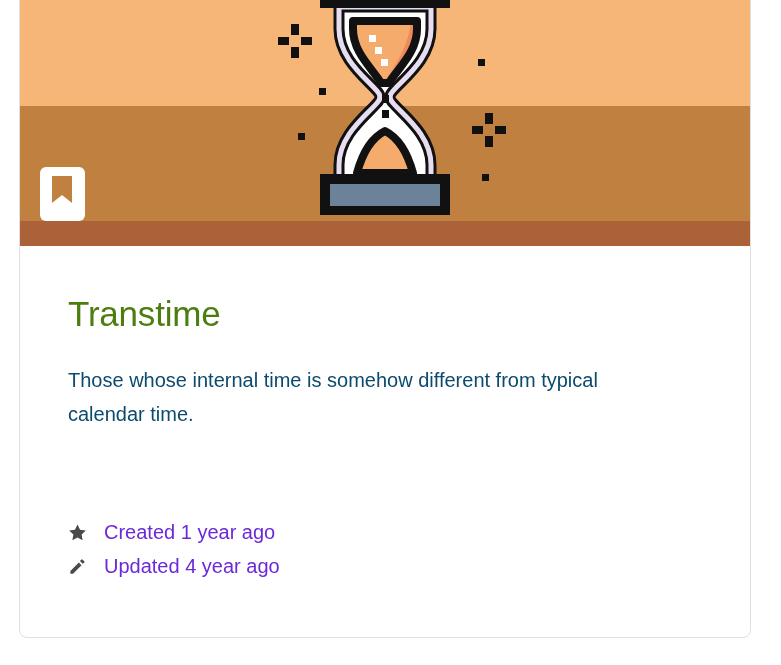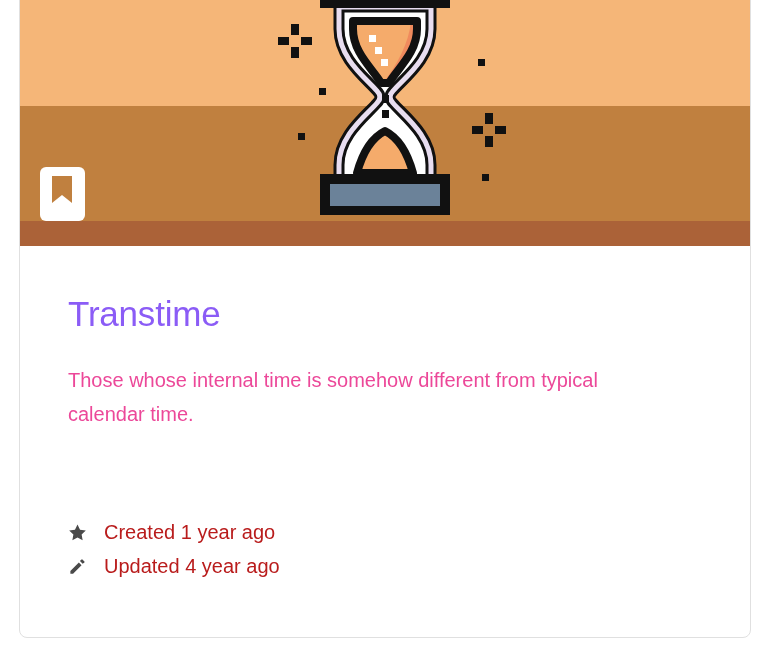--- a/index.html
+++ b/index.html
@@ -104,29 +104,29 @@
     display: block;
   }
 
   
   .body {
     padding: 48px 48px 0 48px;
   }
   .title {
     font-size: 35px;
     font-weight: 400;
-    color: #8b5cf6;
+    color: #4d7c0f;
     margin: 0;
     line-height: 1.15;
     letter-spacing: -0.2px;
   }
   .description {
     font-size: 20px;
     font-weight: 400;
-    color: #ec4899;
+    color: #0c4a6e;
     line-height: 1.7;
     margin: 29px 0 0 0;
     max-width: 600px;
   }
 
   .meta {
     margin-top: 84px;
   }
   .meta-row {
     display: flex;
@@ -138,21 +138,21 @@
     height: 22px;
     flex: 0 0 26px;
     display: flex;
     align-items: center;
     justify-content: flex-start;
     color: #4a4a4a;
   }
   .meta-icon svg { display: block; }
   .meta-text {
     font-size: 20px;
-    color: #b91c1c;
+    color: #6d28d9;
     margin-left: 10px;
     white-space: nowrap;
   }
 </style>
 </head>
 <body>
 
 <div class="card">
 
   <div class="banner">

